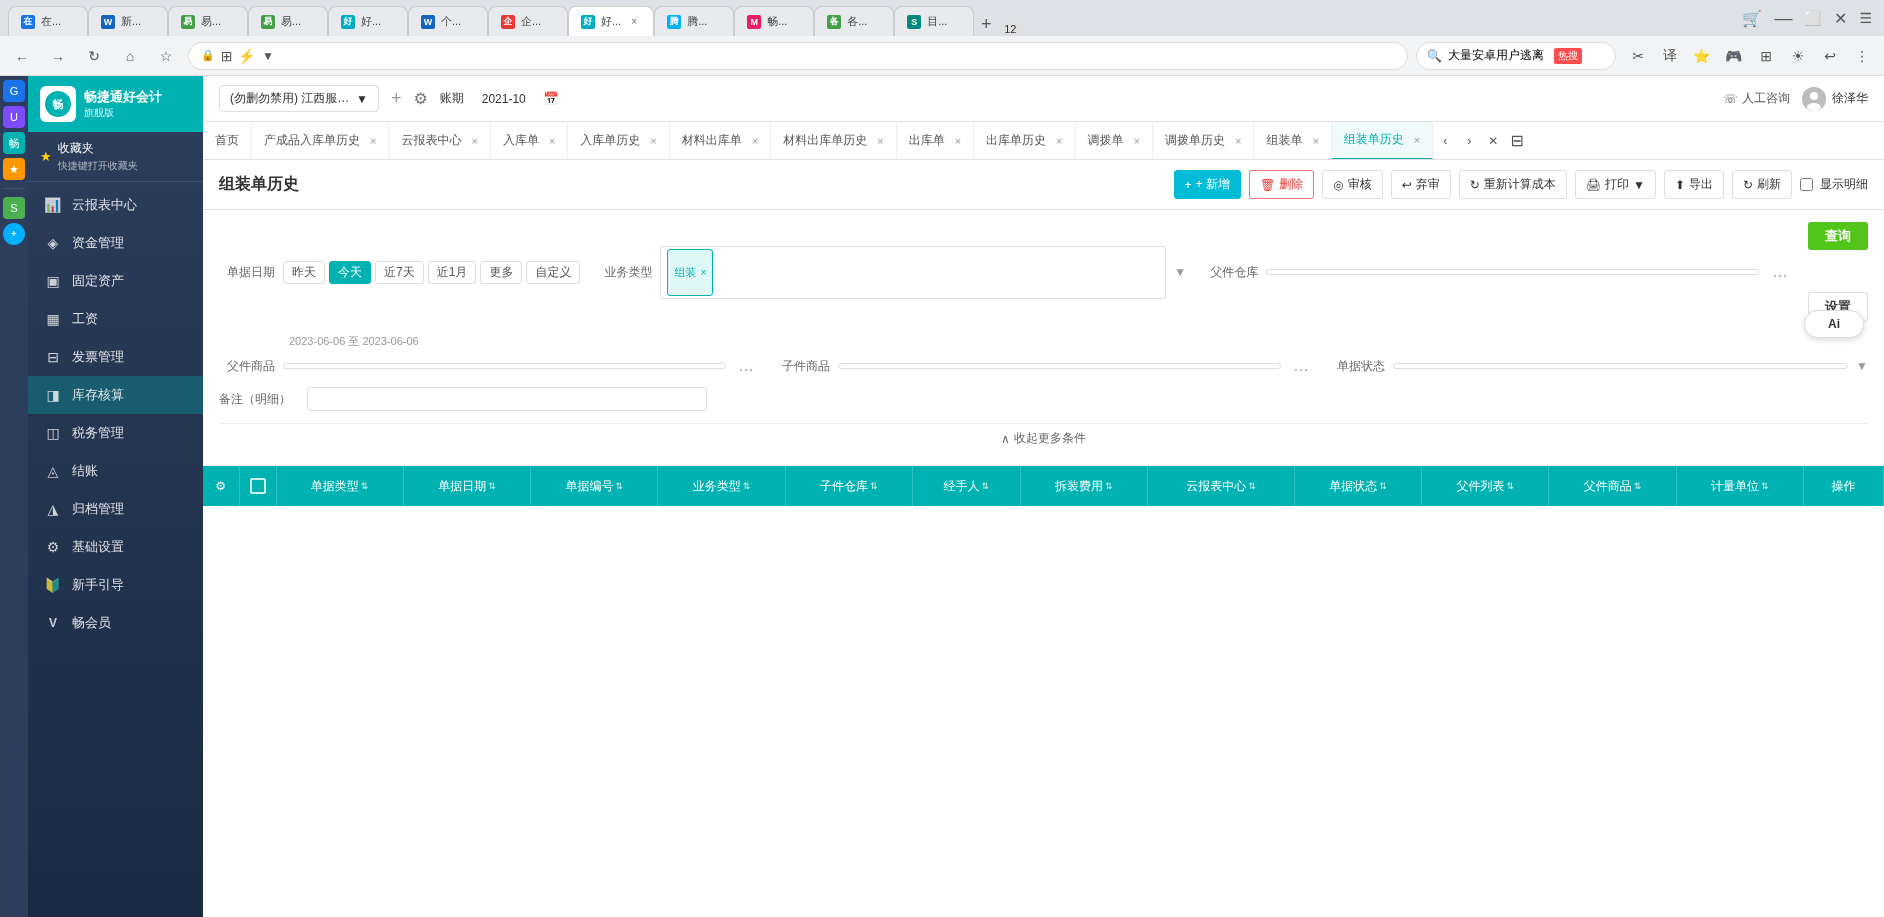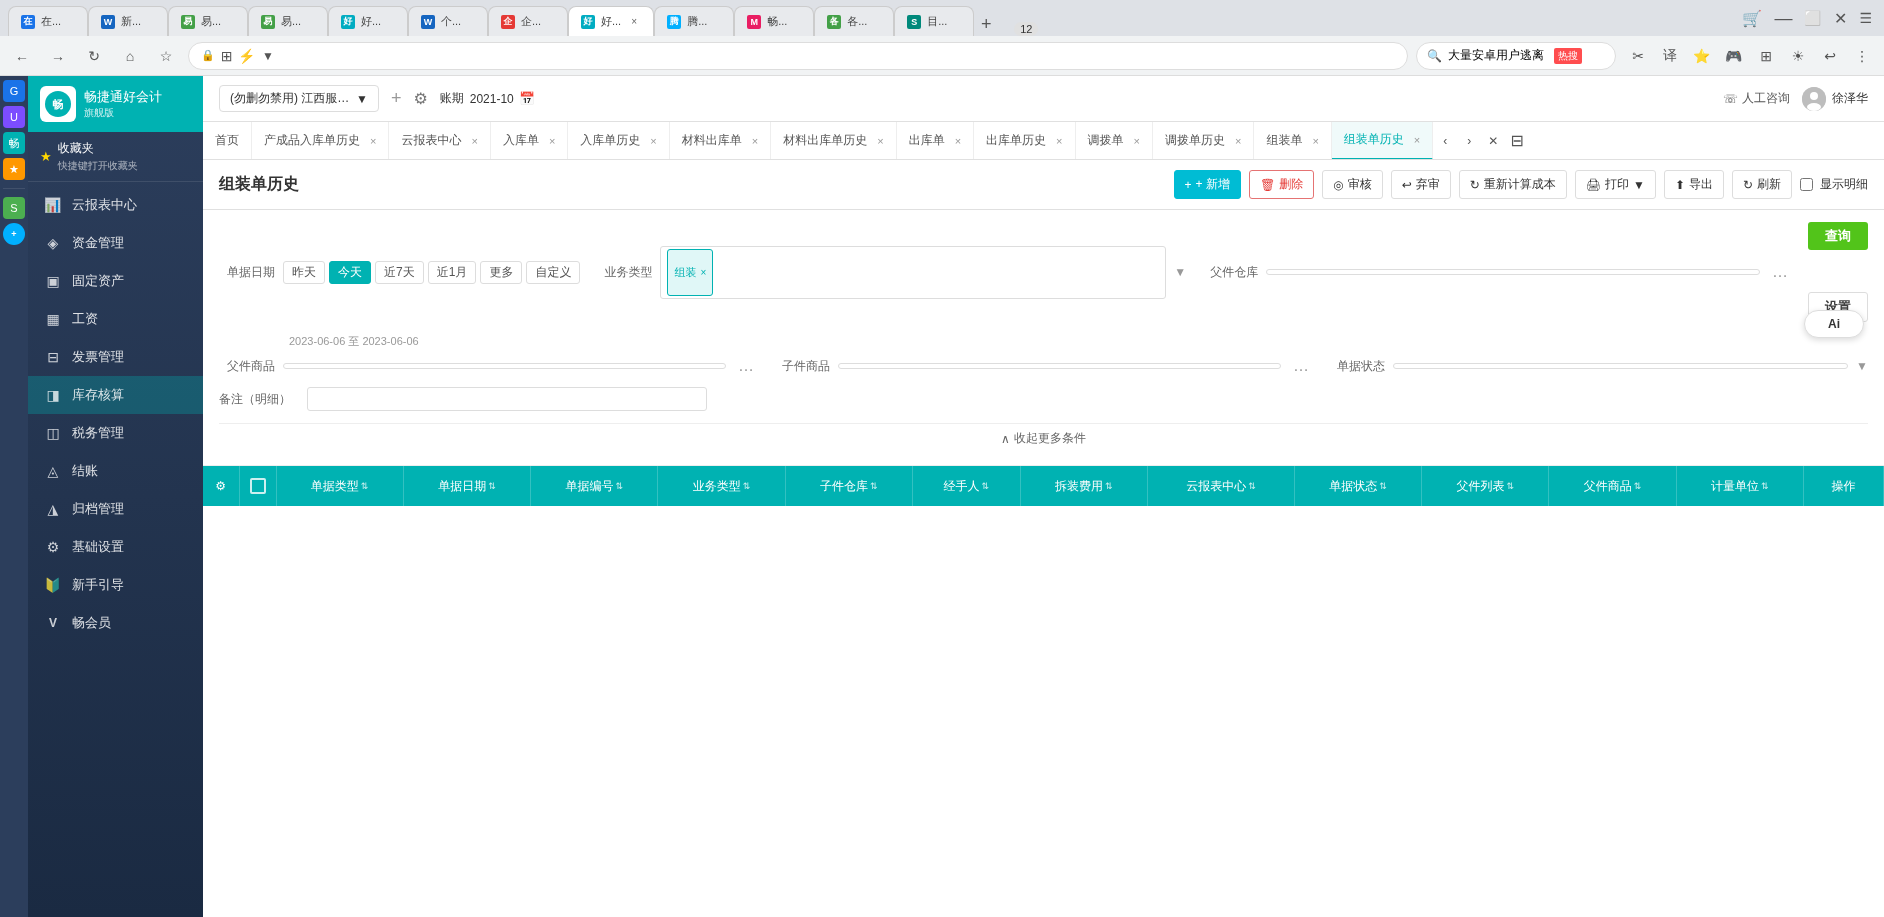--- a/index.html
+++ b/index.html
@@ -173,21 +173,21 @@
       display: flex;
       align-items: center;
       justify-content: center;
       font-size: 10px;
       color: #00b2b2;
       font-weight: bold;
     }
     .sidebar-title {
       color: #fff;
       font-size: 13px;
-      font-weight: normal;
+      font-weight: bold;
     }
     .sidebar-subtitle {
       color: rgba(255,255,255,0.8);
       font-size: 10px;
     }
     .sidebar-favorites {
       padding: 8px 12px;
       display: flex;
       align-items: center;
       gap: 6px;
@@ -249,21 +249,21 @@
       border: 1px solid #ddd;
       border-radius: 4px;
       cursor: pointer;
       font-size: 12px;
       color: #333;
     }
     .company-selector span { max-width: 120px; overflow: hidden; text-overflow: ellipsis; white-space: nowrap; }
     .period-selector {
       display: flex;
       align-items: center;
-      gap: 6px;
+      gap: 18px;
       font-size: 12px;
       color: #333;
     }
     .header-right {
       margin-left: auto;
       display: flex;
       align-items: center;
       gap: 12px;
     }
     .header-service {
@@ -661,21 +661,21 @@
     </div>
     <div class="browser-tab">
       <div class="tab-favicon" style="background:#43a047;color:#fff">各</div>
       <span>各...</span>
     </div>
     <div class="browser-tab">
       <div class="tab-favicon" style="background:#00897b;color:#fff">S</div>
       <span>目...</span>
     </div>
     <div class="tab-nav-btn" style="font-size:18px;color:#555;">+</div>
-    <div style="margin-left:16px;font-size:11px;background:#e0e0e0;border-radius:10px;padding:1px 6px;color:#333">12</div>
+    <div style="margin-left:0;font-size:11px;background:#e0e0e0;border-radius:10px;padding:1px 6px;color:#333">12</div>
   </div>
   <div class="win-controls">
 
     <span style="font-size:16px;color:#555;margin-right:4px;">🛒</span>
     <span style="font-size:18px;color:#555;cursor:pointer;padding:0 4px;">—</span>
     <span style="font-size:14px;color:#555;cursor:pointer;padding:0 4px;">⬜</span>
     <span style="font-size:16px;color:#555;cursor:pointer;padding:0 4px;">✕</span>
     <span style="font-size:14px;color:#555;cursor:pointer;padding:0 4px;">☰</span>
   </div>
 </div>

